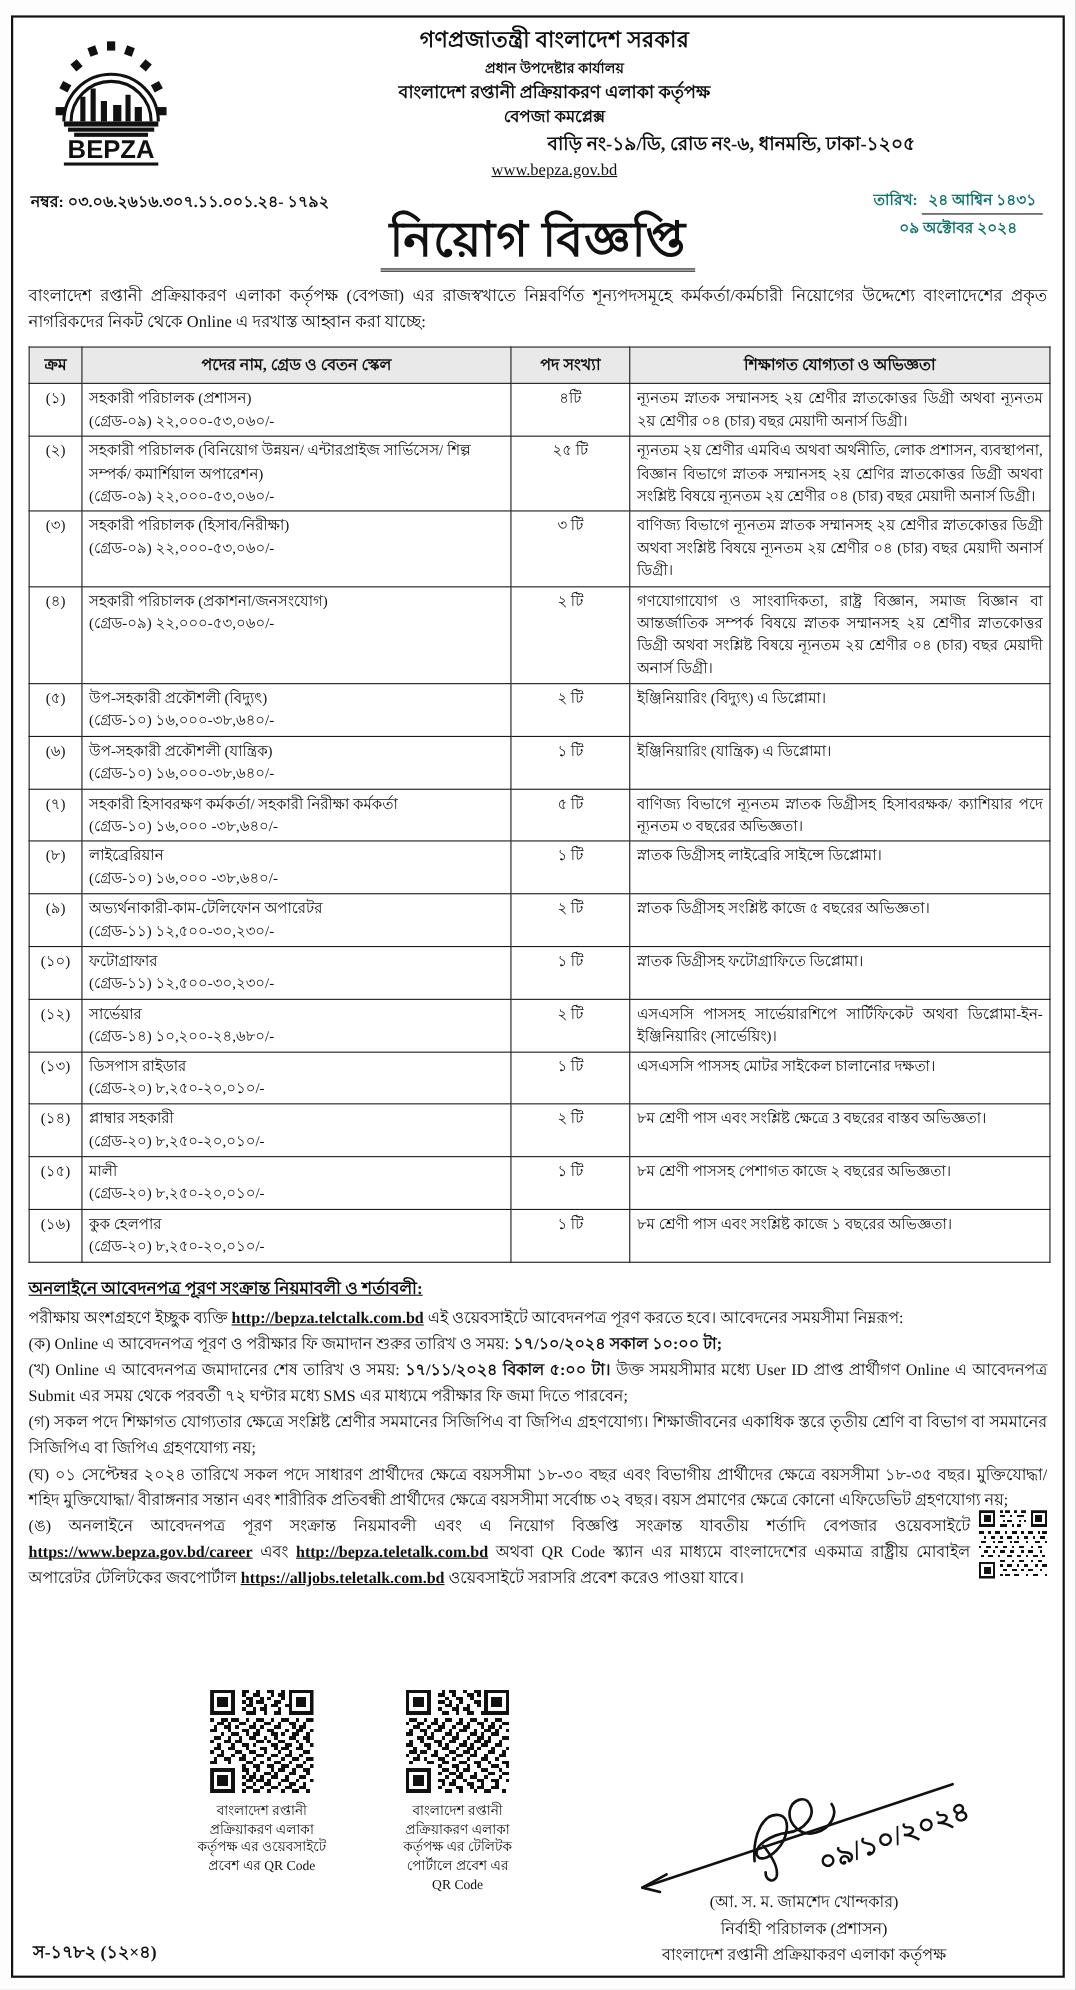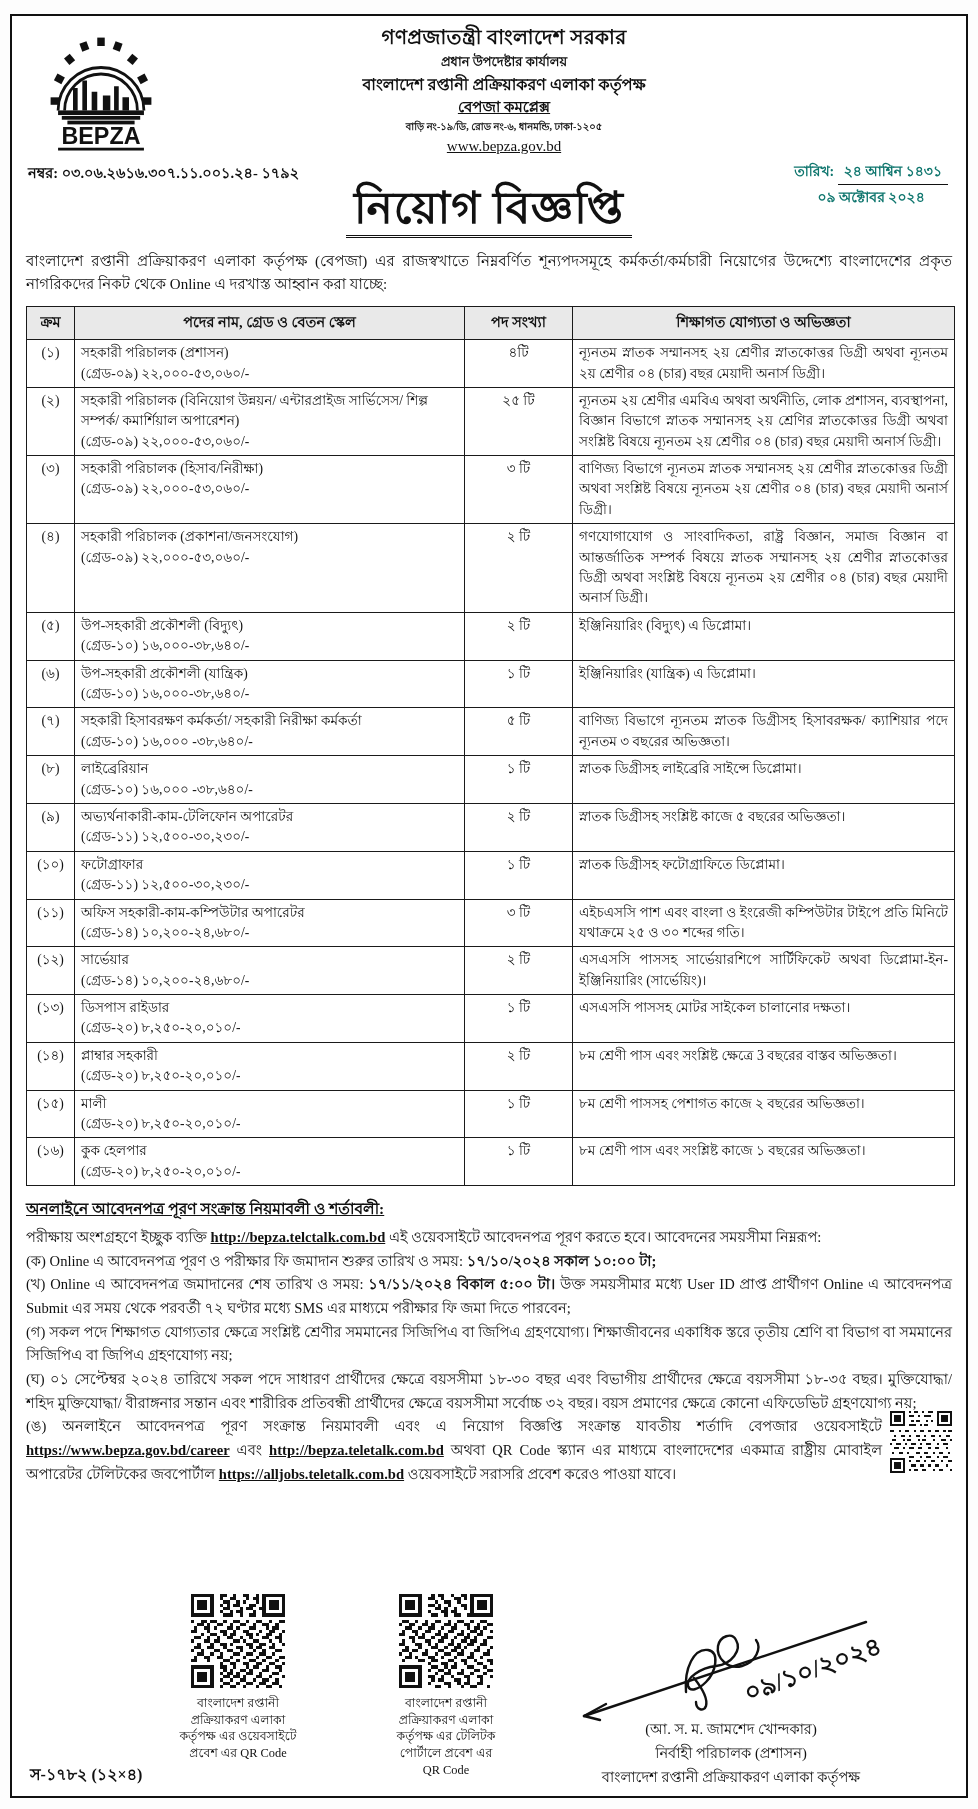--- a/index.html
+++ b/index.html
@@ -15,22 +15,22 @@
   }
   
   .header{display:flex;align-items:flex-start;}
   .logo-wrap{width:150px;flex:0 0 150px;display:flex;justify-content:center;padding-top:8px;}
   .logo{width:112px;}
   .head-text{flex:1;text-align:center;padding-right:120px;}
   .head-text div{line-height:1.32;color:#111;}
   .h1{font-size:20px;font-weight:bold;letter-spacing:.3px;}
   .h2{font-size:13px;font-weight:bold;margin-top:3px;}
   .h3{font-size:16px;font-weight:bold;margin-top:3px;}
-  .h4{font-size:15px;font-weight:bold;margin-top:3px;text-decoration:underline;}
-  .h5{font-size:10px;font-weight:bold;margin-top:3px;}
+  .h4{font-size:15px;font-weight:bold;margin-top:3px;}
+  .h5{font-size:17px;font-weight:bold;margin-top:3px;text-align:right;}
   .site{font-size:15px;margin-top:3px;text-decoration:underline;}
   
   .memoline{position:relative;height:46px;margin-top:4px;}
   .memo-no{position:absolute;left:2px;top:2px;font-size:14.5px;font-weight:bold;color:#111;}
   .memo-date{position:absolute;right:4px;top:0px;text-align:left;font-size:14px;font-weight:bold;color:#0f766e;}
   .memo-date .lbl{display:inline-block;}
   .memo-date .val{display:inline-block;border-bottom:1.5px solid #111;padding:0 6px;}
   .memo-date .val2{display:block;text-align:center;padding-top:1px;}
   .title-wrap{text-align:center;margin-top:-20px;}
   .big-title{display:inline-block;font-size:44px;font-weight:bold;color:#111;letter-spacing:1px;
@@ -50,21 +50,21 @@
   
   .cond-head{margin-top:11px;font-size:15.5px;font-weight:bold;color:#111;text-decoration:underline;}
   .cond{font-size:14.6px;line-height:1.62;color:#111;text-align:justify;margin-top:3px;}
   .cond p{margin:0;}
   .u{text-decoration:underline;font-weight:bold;}
   .b{font-weight:bold;}
   .ltr{font-family:"Liberation Serif",serif;}
   
   .qr-inline{float:right;margin:-4px 0 0 8px;}
   
-  .qr-area{position:absolute;left:14px;top:1578px;width:520px;display:flex;gap:48px;padding-left:132px;}
+  .qr-area{position:absolute;left:14px;top:1520px;width:520px;display:flex;gap:18px;padding-left:132px;}
   .qr-block{width:160px;text-align:center;}
   .qr-cap{font-size:12.4px;line-height:1.35;color:#111;margin-top:3px;}
   
   .sign{position:absolute;right:20px;top:1600px;width:430px;text-align:center;}
   .sign-svg{display:block;margin:0 auto;}
   .sign-name{font-size:14.6px;color:#111;margin-top:-6px;}
   .sign-desig{font-size:14.6px;color:#111;}
   .sign-org{font-size:14.6px;color:#111;}
   
   .footcode{position:absolute;left:18px;top:1746px;font-size:16px;font-weight:bold;color:#111;}
@@ -226,29 +226,20 @@
             <td class="qual">স্নাতক ডিগ্রীসহ সংশ্লিষ্ট কাজে ৫ বছরের অভিজ্ঞতা।</td>
           </tr>
         <tr>
             <td class="sl">(১০)</td>
             <td>
               <span class="post-name">ফটোগ্রাফার</span>
               <span class="post-scale">(গ্রেড-১১) ১২,৫০০-৩০,২৩০/-</span>
             </td>
             <td class="cnt">১ টি</td>
             <td class="qual">স্নাতক ডিগ্রীসহ ফটোগ্রাফিতে ডিপ্লোমা।</td>
-          </tr>
-        <tr>
-            <td class="sl">(১১)</td>
-            <td>
-              <span class="post-name">অফিস সহকারী-কাম-কম্পিউটার অপারেটর</span>
-              <span class="post-scale">(গ্রেড-১৪) ১০,২০০-২৪,৬৮০/-</span>
-            </td>
-            <td class="cnt">৩ টি</td>
-            <td class="qual">এইচএসসি পাশ এবং বাংলা ও ইংরেজী কম্পিউটার টাইপে প্রতি মিনিটে যথাক্রমে ২৫ ও ৩০ শব্দের গতি।</td>
           </tr>
         <tr>
             <td class="sl">(১২)</td>
             <td>
               <span class="post-name">সার্ভেয়ার</span>
               <span class="post-scale">(গ্রেড-১৪) ১০,২০০-২৪,৬৮০/-</span>
             </td>
             <td class="cnt">২ টি</td>
             <td class="qual">এসএসসি পাসসহ সার্ভেয়ারশিপে সার্টিফিকেট অথবা ডিপ্লোমা-ইন-ইঞ্জিনিয়ারিং (সার্ভেয়িং)।</td>
           </tr>

